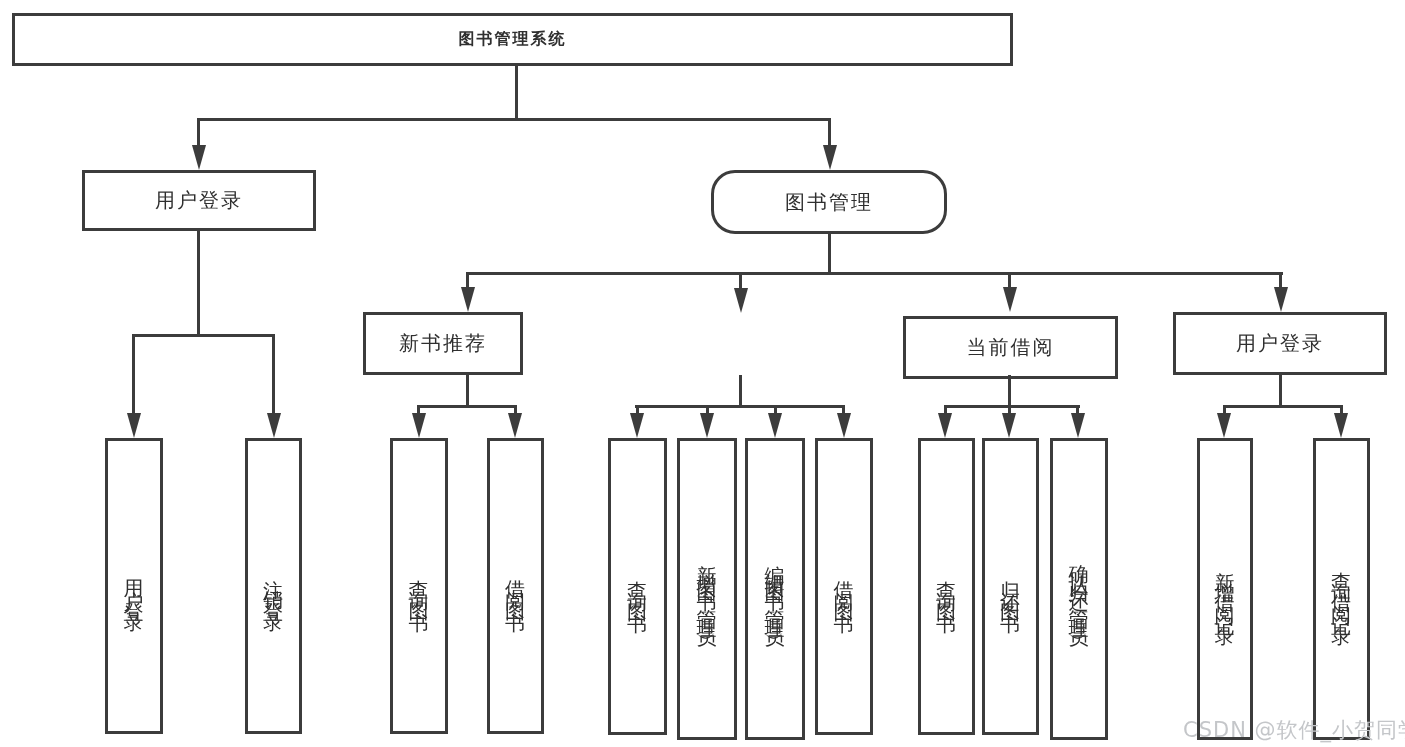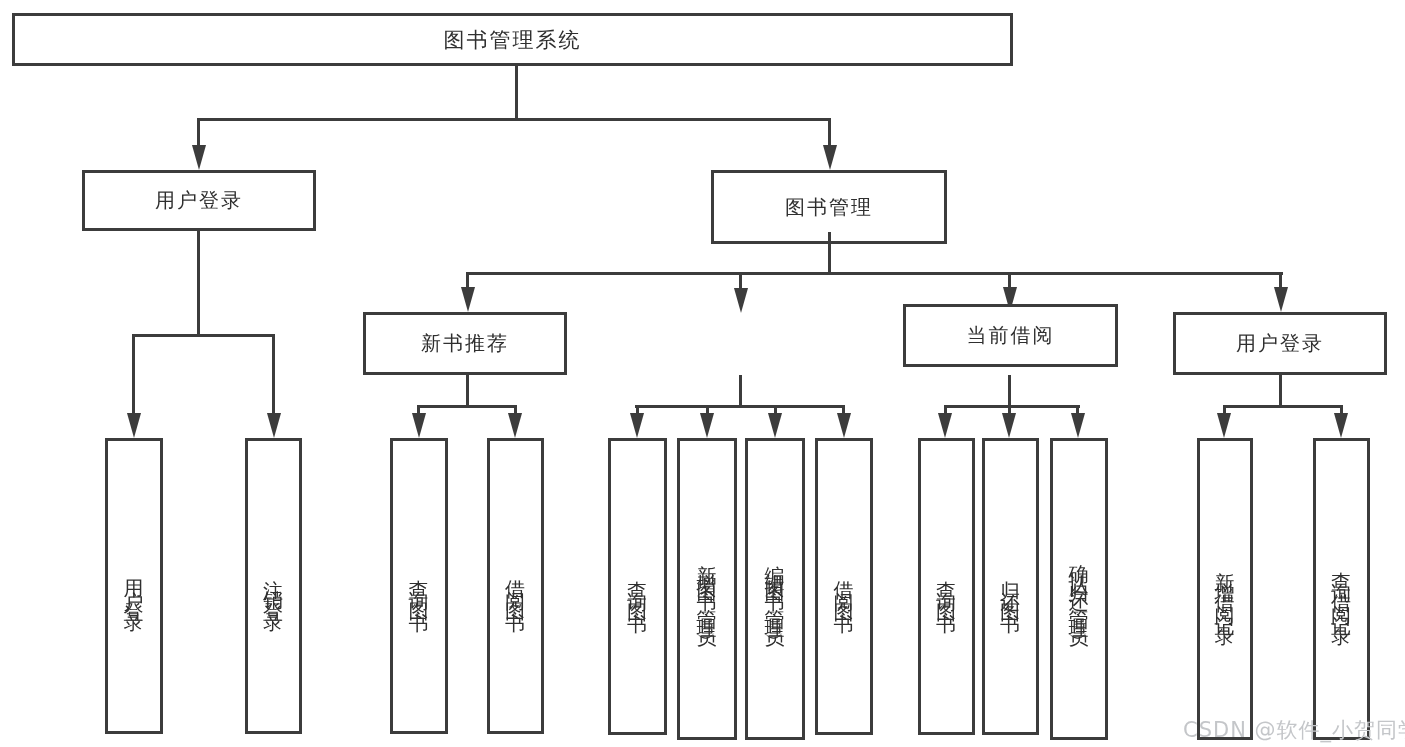--- a/index.html
+++ b/index.html
@@ -17,21 +17,21 @@
   }
   .hbox{
     position:absolute;
     border:3px solid var(--line);
     background:#ffffff;
     display:flex;align-items:center;justify-content:center;
     font-size:20px;color:var(--text);
     box-sizing:border-box;
     letter-spacing:2px;
   }
-  .hbox.root{font-size:21px;}
+  .hbox.root{font-size:16px;font-weight:bold;}
   .vbox{
     position:absolute;
     border:3px solid var(--line);
     background:#ffffff;
     display:flex;align-items:center;justify-content:center;
     box-sizing:border-box;
   }
   .vtext{
     writing-mode:vertical-lr;
     text-orientation:mixed;
@@ -68,42 +68,42 @@
 
   <div class="line" style="left:515px;top:66px;width:3px;height:54px;"></div>
 
   <div class="line" style="left:197px;top:118px;width:634px;height:3px;"></div>
   <div class="line" style="left:197px;top:118px;width:3px;height:30px;"></div>
   <div class="arrow" style="left:192px;top:145px;"></div>
   <div class="line" style="left:828px;top:118px;width:3px;height:30px;"></div>
   <div class="arrow" style="left:823px;top:145px;"></div>
 
   <div class="hbox" style="left:82px;top:170px;width:234px;height:61px;">用户登录</div>
-  <div class="hbox" style="left:711px;top:170px;width:236px;height:74px;">图书管理</div>
+  <div class="hbox" style="left:711px;top:170px;width:236px;height:64px;border-radius:24px;">图书管理</div>
 
   <div class="line" style="left:197px;top:231px;width:3px;height:105px;"></div>
   <div class="line" style="left:132px;top:334px;width:143px;height:3px;"></div>
   <div class="line" style="left:132px;top:334px;width:3px;height:80px;"></div>
   <div class="arrow" style="left:127px;top:413px;"></div>
   <div class="line" style="left:272px;top:334px;width:3px;height:80px;"></div>
   <div class="arrow" style="left:267px;top:413px;"></div>
 
   <div class="line" style="left:828px;top:232px;width:3px;height:43px;"></div>
   <div class="line" style="left:466px;top:272px;width:817px;height:3px;"></div>
   <div class="line" style="left:466px;top:272px;width:3px;height:17px;"></div>
   <div class="arrow" style="left:461px;top:287px;"></div>
   <div class="line" style="left:739px;top:272px;width:3px;height:17px;"></div>
   <div class="arrow" style="left:734px;top:288px;"></div>
   <div class="line" style="left:1008px;top:272px;width:3px;height:17px;"></div>
   <div class="arrow" style="left:1003px;top:287px;"></div>
   <div class="line" style="left:1279px;top:272px;width:3px;height:17px;"></div>
   <div class="arrow" style="left:1274px;top:287px;"></div>
 
-  <div class="hbox" style="left:363px;top:312px;width:204px;height:63px;">新书推荐</div>
-  <div class="hbox" style="left:903px;top:304px;width:215px;height:63px;">当前借阅</div>
+  <div class="hbox" style="left:363px;top:312px;width:160px;height:63px;">新书推荐</div>
+  <div class="hbox" style="left:903px;top:316px;width:215px;height:63px;">当前借阅</div>
   <div class="hbox" style="left:1173px;top:312px;width:214px;height:63px;">用户登录</div>
 
   <div class="line" style="left:466px;top:375px;width:3px;height:32px;"></div>
   <div class="line" style="left:417px;top:405px;width:100px;height:3px;"></div>
   <div class="line" style="left:417px;top:405px;width:3px;height:10px;"></div>
   <div class="arrow" style="left:412px;top:413px;"></div>
   <div class="line" style="left:514px;top:405px;width:3px;height:10px;"></div>
   <div class="arrow" style="left:508px;top:413px;"></div>
 
   <div class="line" style="left:739px;top:375px;width:3px;height:32px;"></div>

